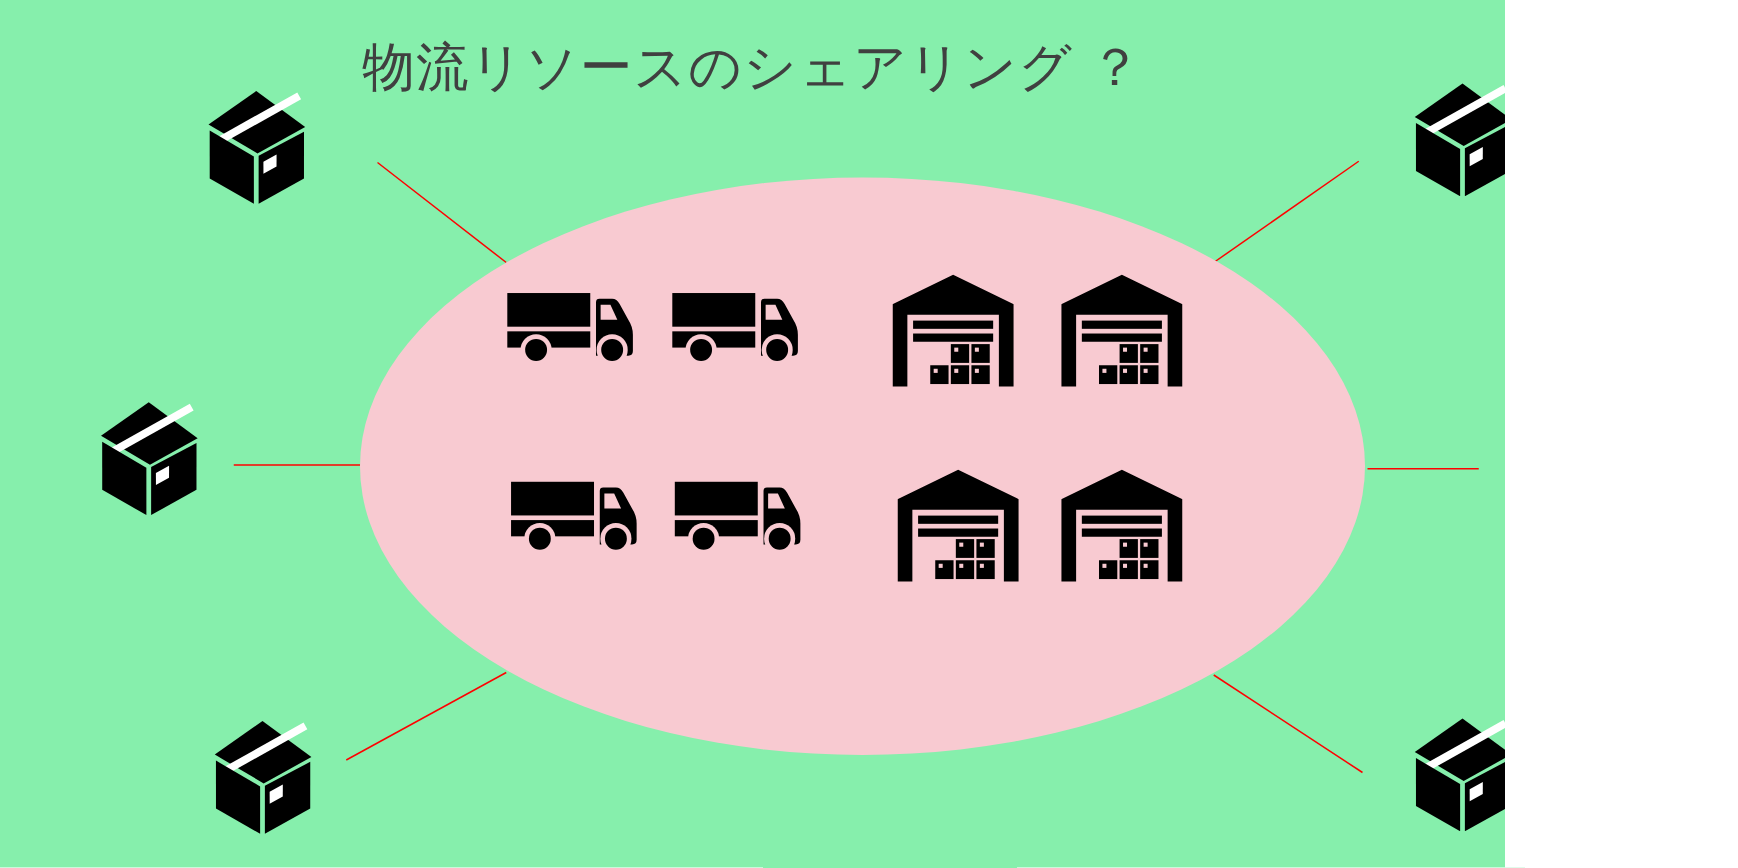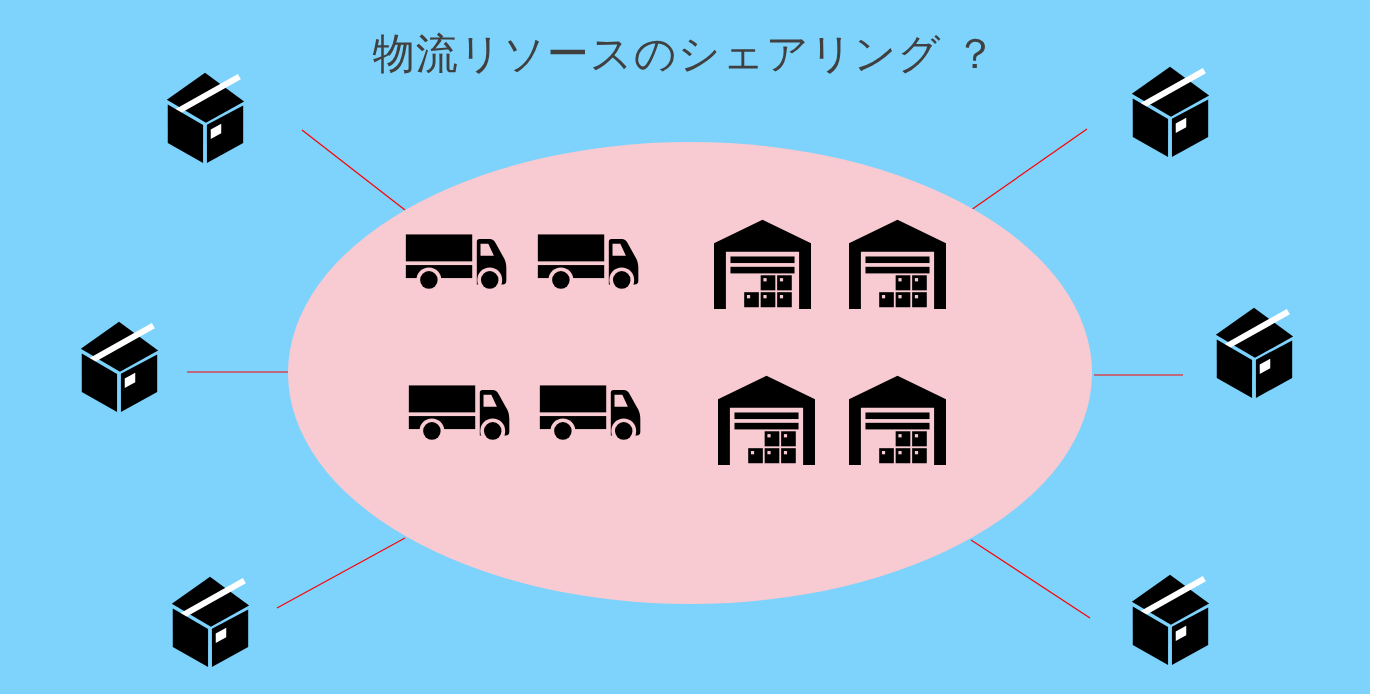--- a/index.html
+++ b/index.html
@@ -1,20 +1,20 @@
 <!DOCTYPE html>
 <html style="--ellipse-fill: #F8CAD1; --icon-black: #000000; --title-gray: #404040;"><head>
 <meta charset="utf-8">
 <style>
   html,body{margin:0;padding:0;background:#fff;}
   .canvas{
     position:relative;
-    width:1370px;height:694px;
+    width:1204px;height:694px;
     overflow:hidden;
-    background:#7dd3fc;
+    background:#86efac;
     font-family:"Liberation Sans","DejaVu Sans",sans-serif;
   }
   .title{
     position:absolute;
     left:0;top:26px;width:100%;
     text-align:center;
     font-size:42px;
     font-weight:500;
     letter-spacing:1px;
     color:var(--title-gray,#404040);

